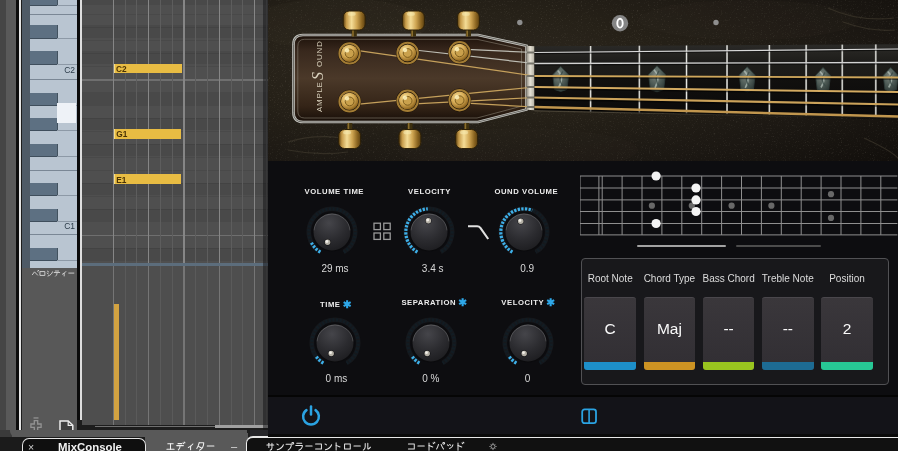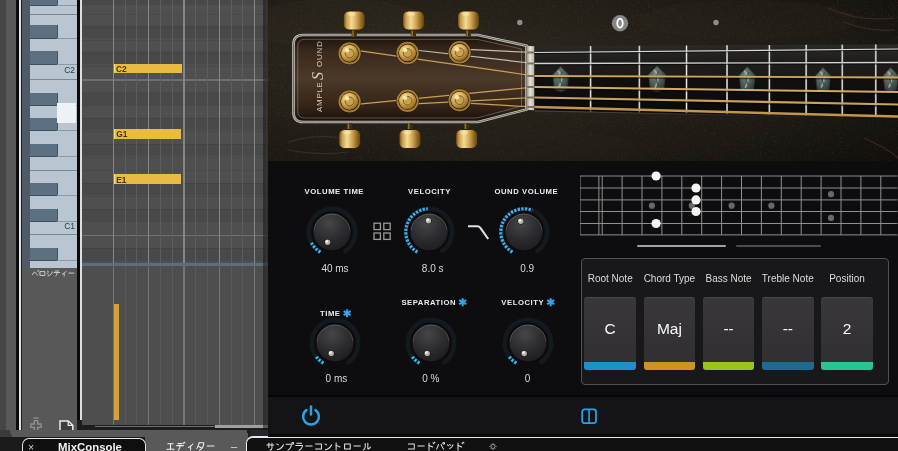--- a/index.html
+++ b/index.html
@@ -408,25 +408,25 @@
     <circle cx="189.0" cy="97.2" r="2.2" fill="#fbeeb7" opacity="0.9"></circle>
     <circle cx="251.8" cy="22.5" r="2.7" fill="#8e8e8e"></circle>
     <circle cx="448.0" cy="22.5" r="2.7" fill="#8e8e8e"></circle>
     <circle cx="352" cy="23.2" r="8.2" fill="#858585"></circle>
     <ellipse cx="352" cy="23.2" rx="2.7" ry="4.4" fill="none" stroke="#ffffff" stroke-width="1.9"></ellipse>
   </svg>
 <div class="a" style="left:268.0px;top:161.0px;width:630.0px;height:235.5px;background:#0d0d10;"></div>
 <div class="a" style="left:264.3px;top:187.3px;width:140px;text-align:center;font-size:7.7px;font-weight:bold;letter-spacing:0.55px;color:#ececec;">VOLUME TIME</div>
 <div class="a" style="left:359.5px;top:187.3px;width:140px;text-align:center;font-size:7.7px;font-weight:bold;letter-spacing:0.55px;color:#ececec;">VELOCITY</div>
 <div class="a" style="left:456.3px;top:187.3px;width:140px;text-align:center;font-size:7.7px;font-weight:bold;letter-spacing:0.55px;color:#ececec;">OUND VOLUME</div>
-<div class="a" style="left:266.0px;top:307px;width:140px;text-align:center;font-size:7.7px;font-weight:bold;letter-spacing:0.55px;color:#ececec;">TIME <span style="color:#2ea7e8;font-size:10.5px;vertical-align:-1.5px;">✱</span></div>
+<div class="a" style="left:266.0px;top:298px;width:140px;text-align:center;font-size:7.7px;font-weight:bold;letter-spacing:0.55px;color:#ececec;">TIME <span style="color:#2ea7e8;font-size:10.5px;vertical-align:-1.5px;">✱</span></div>
 <div class="a" style="left:364.5px;top:295.8px;width:140px;text-align:center;font-size:7.7px;font-weight:bold;letter-spacing:0.55px;color:#ececec;">SEPARATION <span style="color:#2ea7e8;font-size:10.5px;vertical-align:-1.5px;">✱</span></div>
 <div class="a" style="left:458.5px;top:295.8px;width:140px;text-align:center;font-size:7.7px;font-weight:bold;letter-spacing:0.55px;color:#ececec;">VELOCITY <span style="color:#2ea7e8;font-size:10.5px;vertical-align:-1.5px;">✱</span></div>
-<div class="a" style="left:285.0px;top:262.6px;width:100px;text-align:center;font-size:10px;color:#d8d8d8;">40 ms</div>
-<div class="a" style="left:382.7px;top:262.6px;width:100px;text-align:center;font-size:10px;color:#d8d8d8;">8.0 s</div>
+<div class="a" style="left:285.0px;top:262.6px;width:100px;text-align:center;font-size:10px;color:#d8d8d8;">29 ms</div>
+<div class="a" style="left:382.7px;top:262.6px;width:100px;text-align:center;font-size:10px;color:#d8d8d8;">3.4 s</div>
 <div class="a" style="left:477.1px;top:262.6px;width:100px;text-align:center;font-size:10px;color:#d8d8d8;">0.9</div>
 <div class="a" style="left:286.4px;top:372.9px;width:100px;text-align:center;font-size:10px;color:#d8d8d8;">0 ms</div>
 <div class="a" style="left:380.8px;top:372.9px;width:100px;text-align:center;font-size:10px;color:#d8d8d8;">0 %</div>
 <div class="a" style="left:477.6px;top:372.9px;width:100px;text-align:center;font-size:10px;color:#d8d8d8;">0</div>
 <svg class="a" style="left:0;top:0" width="0" height="0">
     <defs>
       <radialGradient id="kg" cx="0.42" cy="0.26" r="0.85">
         <stop offset="0" stop-color="#45454a"></stop>
         <stop offset="0.55" stop-color="#2b2b2f"></stop>
         <stop offset="1" stop-color="#1a1a1d"></stop>
@@ -544,21 +544,21 @@
     <circle cx="695.6" cy="188.4" r="4.6" fill="#f4f4f4"></circle>
     <circle cx="695.6" cy="200.3" r="4.6" fill="#f4f4f4"></circle>
     <circle cx="695.6" cy="211.9" r="4.6" fill="#f4f4f4"></circle>
     <circle cx="655.7" cy="223.9" r="4.6" fill="#f4f4f4"></circle>
   </svg>
 <div class="a" style="left:637.0px;top:244.7px;width:89.0px;height:2.6px;background:#a2a2a2;border-radius:1.3px;"></div>
 <div class="a" style="left:736.0px;top:244.7px;width:84.5px;height:2.6px;background:#4c4c4c;border-radius:1.3px;"></div>
 <div class="a" style="left:580.9px;top:257.9px;width:308.5px;height:126.7px;background:#18181b;border:1.3px solid #515154;border-radius:4px;box-sizing:border-box;"></div>
 <div class="a" style="left:565.2px;top:273.4px;width:90px;text-align:center;font-size:10px;color:#dcdcdc;">Root Note</div>
 <div class="a" style="left:624.4px;top:273.4px;width:90px;text-align:center;font-size:10px;color:#dcdcdc;">Chord Type</div>
-<div class="a" style="left:683.6px;top:273.4px;width:90px;text-align:center;font-size:10px;color:#dcdcdc;">Bass Note</div>
+<div class="a" style="left:683.6px;top:273.4px;width:90px;text-align:center;font-size:10px;color:#dcdcdc;">Bass Chord</div>
 <div class="a" style="left:742.8px;top:273.4px;width:90px;text-align:center;font-size:10px;color:#dcdcdc;">Treble Note</div>
 <div class="a" style="left:802.0px;top:273.4px;width:90px;text-align:center;font-size:10px;color:#dcdcdc;">Position</div>
 <div class="a" style="left:584.3px;top:296.5px;width:51.8px;height:73.4px;background:linear-gradient(#3a373b,#312e33);border-radius:3px;border-top:1px solid #4a474c;box-sizing:border-box;"></div>
 <div class="a" style="left:584.3px;top:361.5px;width:51.8px;height:8.4px;background:#1d8fc9;border-radius:0 0 3px 3px;"></div>
 <div class="a" style="left:584.3px;top:319.5px;width:51.8px;text-align:center;font-size:15.5px;color:#fafafa;">C</div>
 <div class="a" style="left:643.5px;top:296.5px;width:51.8px;height:73.4px;background:linear-gradient(#3a373b,#312e33);border-radius:3px;border-top:1px solid #4a474c;box-sizing:border-box;"></div>
 <div class="a" style="left:643.5px;top:361.5px;width:51.8px;height:8.4px;background:#cd9323;border-radius:0 0 3px 3px;"></div>
 <div class="a" style="left:643.5px;top:319.5px;width:51.8px;text-align:center;font-size:15.5px;color:#fafafa;">Maj</div>
 <div class="a" style="left:702.7px;top:296.5px;width:51.8px;height:73.4px;background:linear-gradient(#3a373b,#312e33);border-radius:3px;border-top:1px solid #4a474c;box-sizing:border-box;"></div>
 <div class="a" style="left:702.7px;top:361.5px;width:51.8px;height:8.4px;background:#99c41f;border-radius:0 0 3px 3px;"></div>

